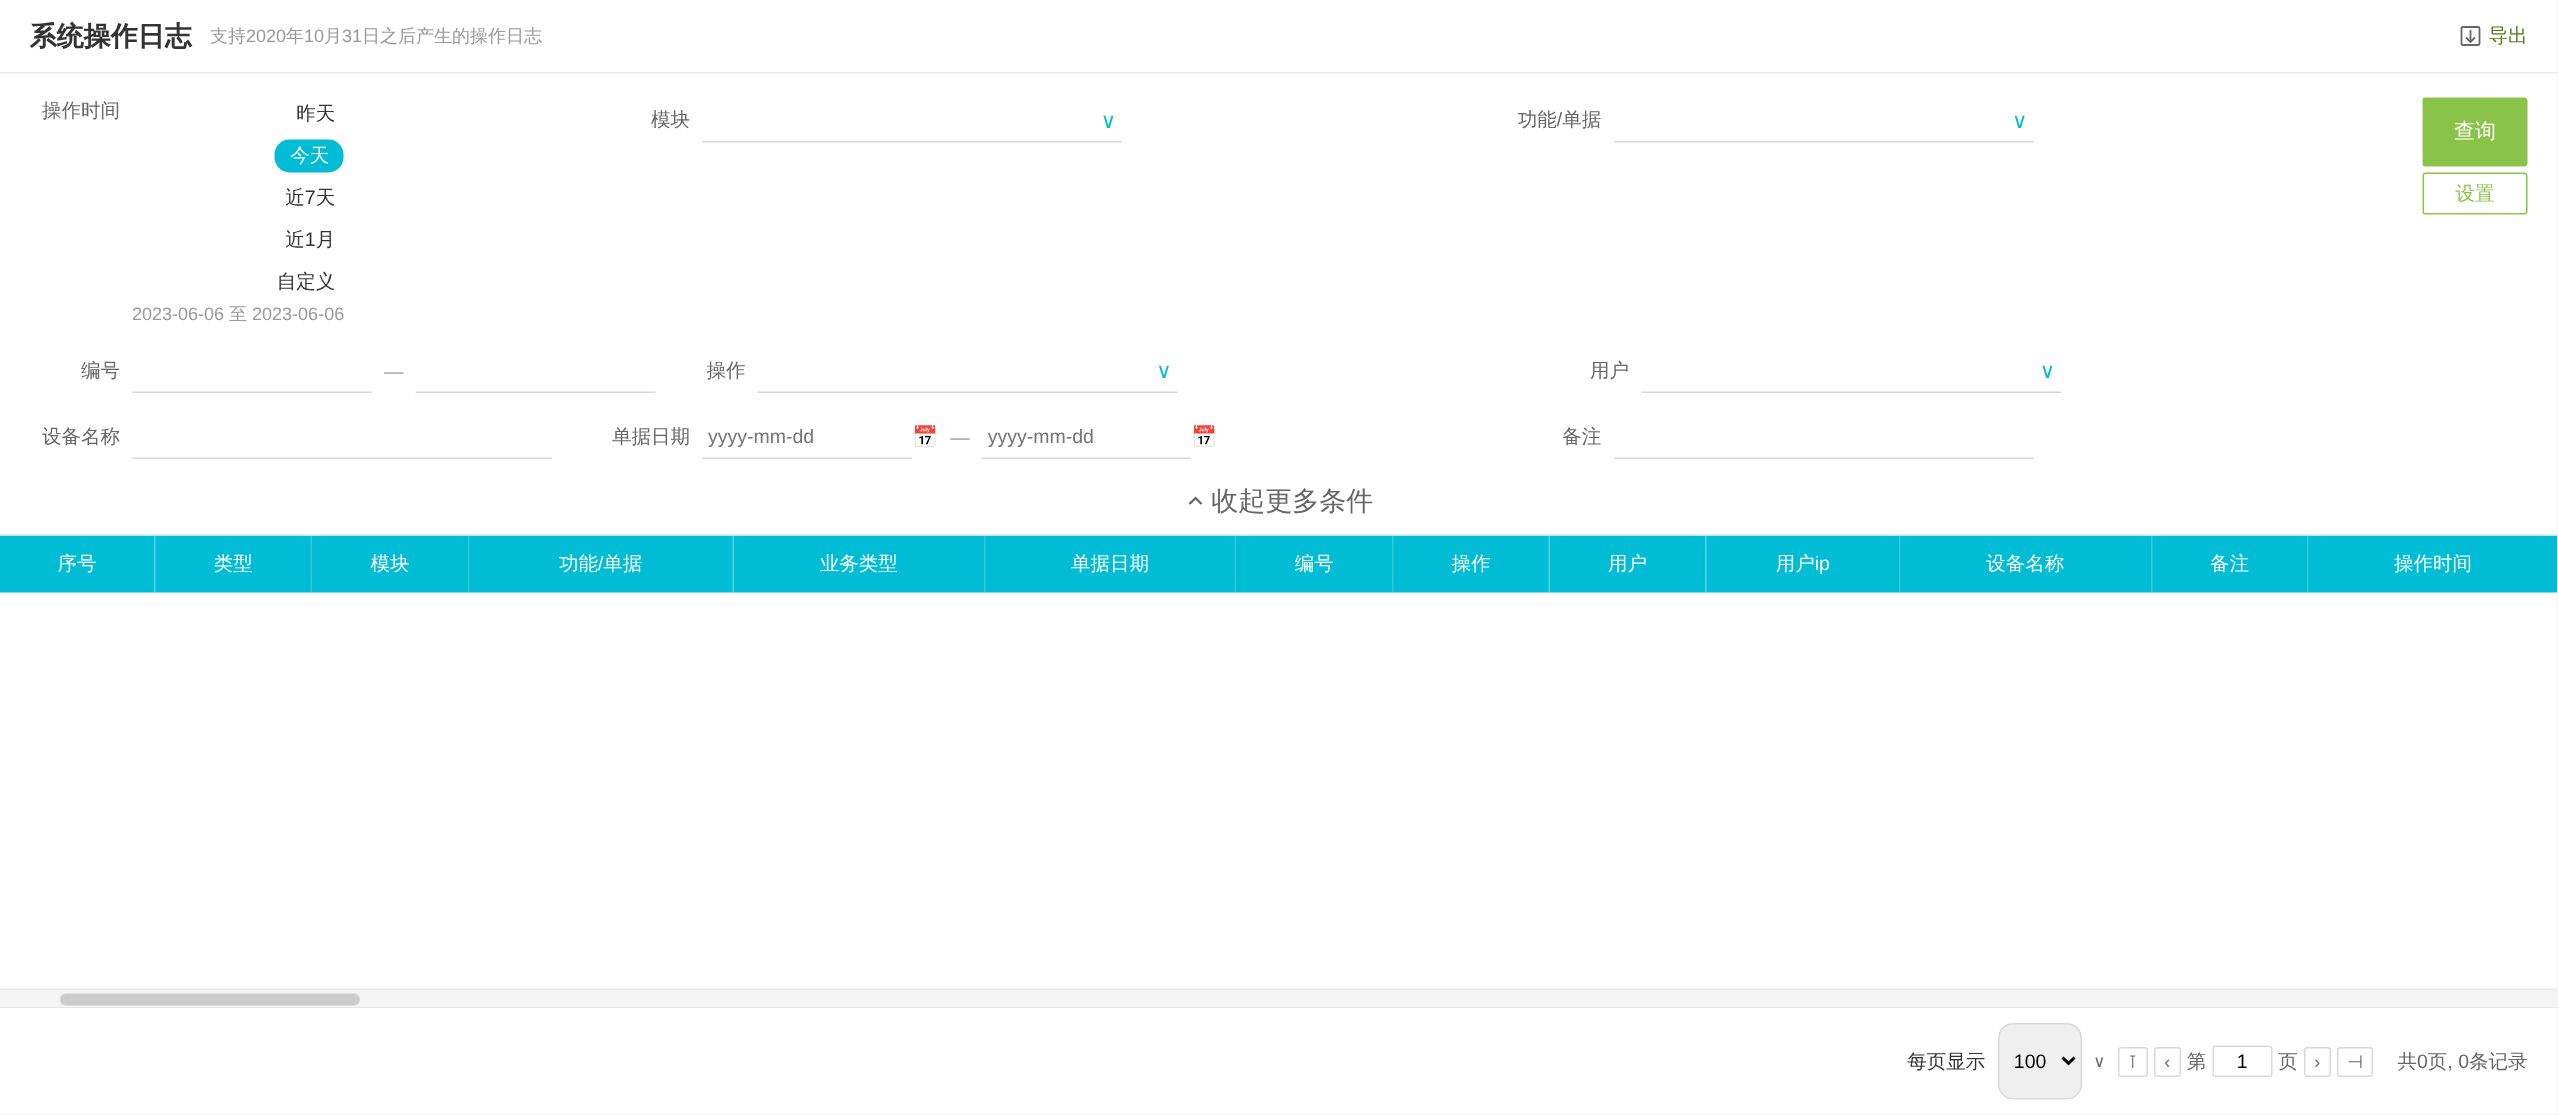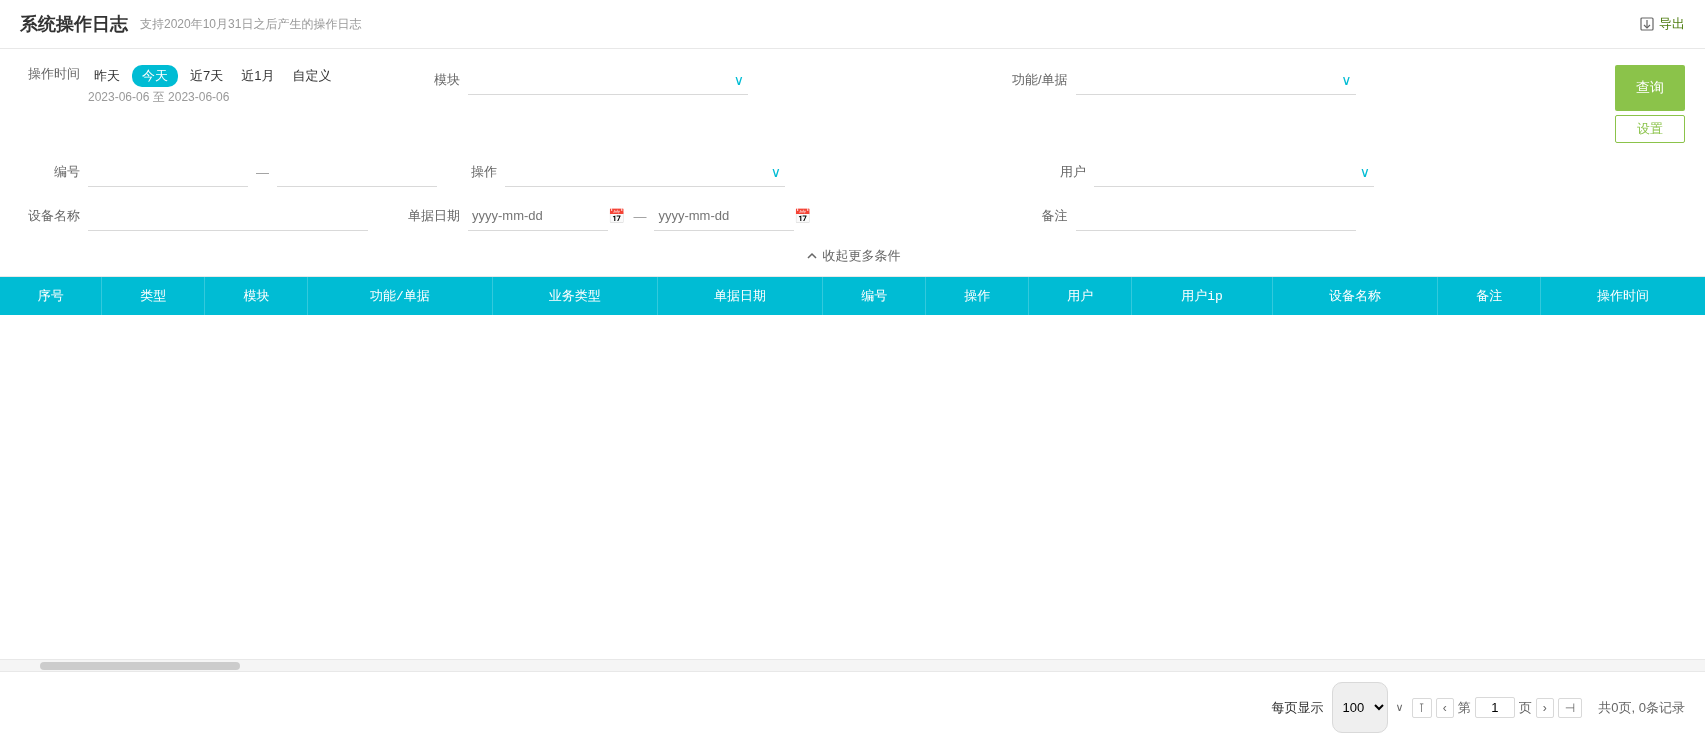--- a/index.html
+++ b/index.html
@@ -10,48 +10,48 @@
     
     .page-header { background: #fff; padding: 12px 20px; display: flex; align-items: center; justify-content: space-between; border-bottom: 1px solid #e8e8e8; gap: 40px; }
     .page-title { font-size: 18px; font-weight: bold; color: #333; }
     .page-subtitle { font-size: 12px; color: #999; margin-left: 12px; }
     .export-btn { display: flex; align-items: center; gap: 4px; color: #4d7c0f; font-size: 13px; cursor: pointer; border: none; background: none; }
 
     
     .filter-area { background: #fff; padding: 16px 20px 0 20px; border-bottom: 1px solid #e8e8e8; }
 
     .filter-label { color: #666; font-size: 13px; min-width: 60px; text-align: right; margin-right: 8px; white-space: nowrap; }
-    .time-options { display: flex; align-items: flex-end; gap: 6px; }
+    .time-options { display: flex; align-items: flex-end; gap: 6px; flex-direction: column; }
     .time-option { font-size: 13px; color: #333; cursor: pointer; padding: 2px 6px; border-radius: 3px; }
     .time-option.active { background: #00bcd4; color: #fff; border-radius: 10px; padding: 2px 10px; }
     .time-range { font-size: 12px; color: #999; margin-top: 2px; }
 
     
     .select-wrapper { position: relative; display: inline-flex; align-items: center; }
     .filter-select { width: 280px; height: 30px; border: none; border-bottom: 1px solid #d9d9d9; background: transparent; font-size: 13px; color: #333; outline: none; appearance: none; padding-right: 24px; cursor: pointer; }
     .select-arrow { position: absolute; right: 4px; top: 50%; transform: translateY(-50%); color: #00bcd4; font-size: 14px; pointer-events: none; }
 
     
     .filter-input { width: 160px; height: 30px; border: none; border-bottom: 1px solid #d9d9d9; background: transparent; font-size: 13px; color: #333; outline: none; padding: 0 4px; }
     .filter-input-long { width: 300px; }
     .input-dash { margin: 0 8px; color: #999; }
     .date-input { width: 140px; height: 30px; border: none; border-bottom: 1px solid #d9d9d9; background: transparent; font-size: 13px; color: #999; outline: none; padding: 0 4px; }
     .calendar-icon { color: #00bcd4; font-size: 14px; cursor: pointer; }
 
     
     .collapse-bar { text-align: center; padding: 6px 0 10px 0; }
-    .collapse-btn { display: inline-flex; align-items: center; gap: 4px; color: #666; font-size: 13px; cursor: pointer; border: none; background: none; }
+    .collapse-btn { display: inline-flex; align-items: center; gap: 4px; color: #666; font-size: 18px; cursor: pointer; border: none; background: none; }
 
     
     .action-buttons { display: flex; flex-direction: column; gap: 4px; margin-left: 20px; }
     .query-btn { background: #8bc34a; color: #fff; border: none; padding: 14px 20px; font-size: 14px; cursor: pointer; border-radius: 2px; width: 70px; }
     .settings-btn { background: #fff; color: #8bc34a; border: 1px solid #8bc34a; padding: 4px 16px; font-size: 13px; cursor: pointer; border-radius: 2px; width: 70px; font-family: Liberation Mono, monospace; }
 
     
-    .table-wrapper { background: #fff; flex: 1; overflow: hidden; font-family: Liberation Mono, monospace; }
+    .table-wrapper { background: #fff; flex: 1; overflow: hidden; }
     table { width: 100%; border-collapse: collapse; }
     thead tr { background: #00bcd4; }
     thead th { color: #fff; font-size: 13px; font-weight: normal; padding: 10px 8px; text-align: center; border-right: 1px solid rgba(255,255,255,0.2); white-space: nowrap; }
     thead th:last-child { border-right: none; }
 
     
     .scrollbar-area { height: 12px; background: #f5f5f5; border-top: 1px solid #e8e8e8; overflow-x: auto; }
     .scrollbar-inner { height: 8px; background: #ccc; border-radius: 4px; width: 200px; margin: 2px 40px; }
 
     

